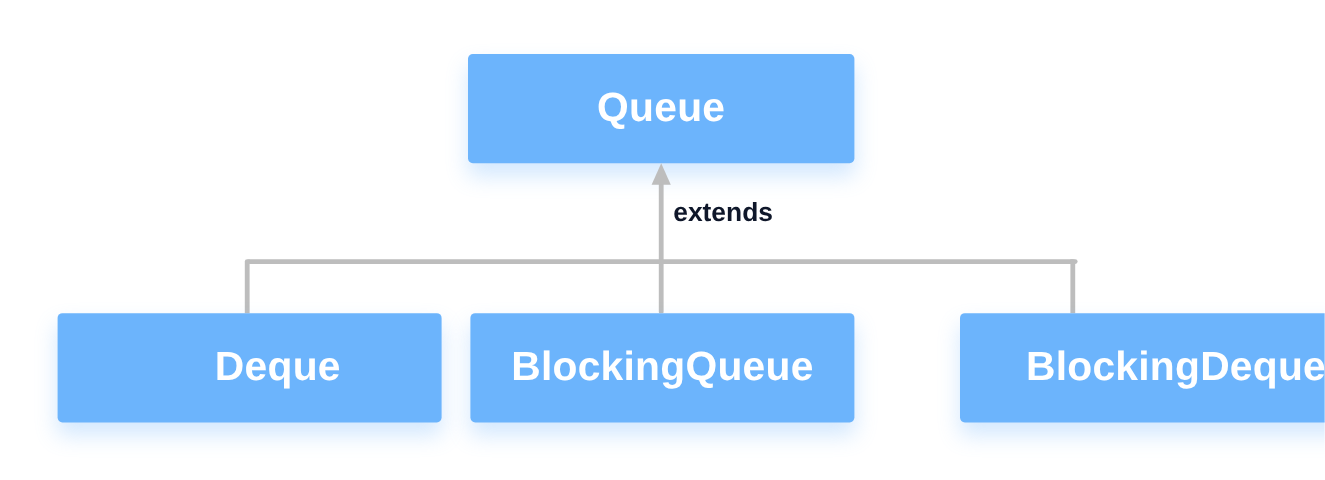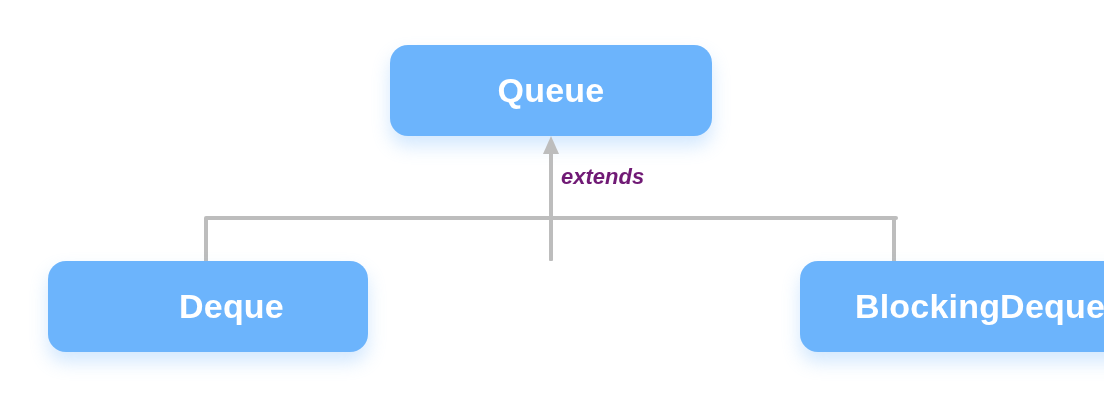--- a/index.html
+++ b/index.html
@@ -14,21 +14,21 @@
     position: relative;
     width: 1104px;
     height: 400px;
     background: #ffffff;
     overflow: hidden;
   }
   .node {
     position: absolute;
     box-sizing: border-box;
     background: #6cb4fc;
-    border-radius: 18px;
+    border-radius: 4px;
     color: #ffffff;
     font-size: 34px;
     font-weight: bold;
     letter-spacing: 0.2px;
     display: flex;
     align-items: center;
     justify-content: center;
     box-shadow: 0 10px 18px rgba(108, 180, 252, 0.30);
     user-select: none;
   }
@@ -84,24 +84,23 @@
     border-left: 8px solid transparent;
     border-right: 8px solid transparent;
     border-bottom: 18px solid #bdbdbd;
   }
   #edge-label {
     position: absolute;
     left: 561px;
     top: 164px;
     font-size: 22px;
     font-weight: bold;
-    color: #701a75;
+    color: #0f172a;
     white-space: nowrap;
     user-select: none;
-    font-style: italic;
   }
 </style>
 </head>
 <body>
 
 <div id="diagram">
 
   <div class="node" id="node-queue">Queue</div>
 
   <div class="conn" id="stem-center"></div>
@@ -111,16 +110,17 @@
   <div class="conn" id="drop-left"></div>
 
   <div class="conn" id="drop-right"></div>
 
   <div id="arrowhead"></div>
 
   <div id="edge-label">extends</div>
 
   <div class="node" id="node-deque">Deque</div>
 
+  <div class="node" id="node-bqueue">BlockingQueue</div>
 
   <div class="node" id="node-bdeque">BlockingDeque</div>
 
 </div>
 
 </body></html>

